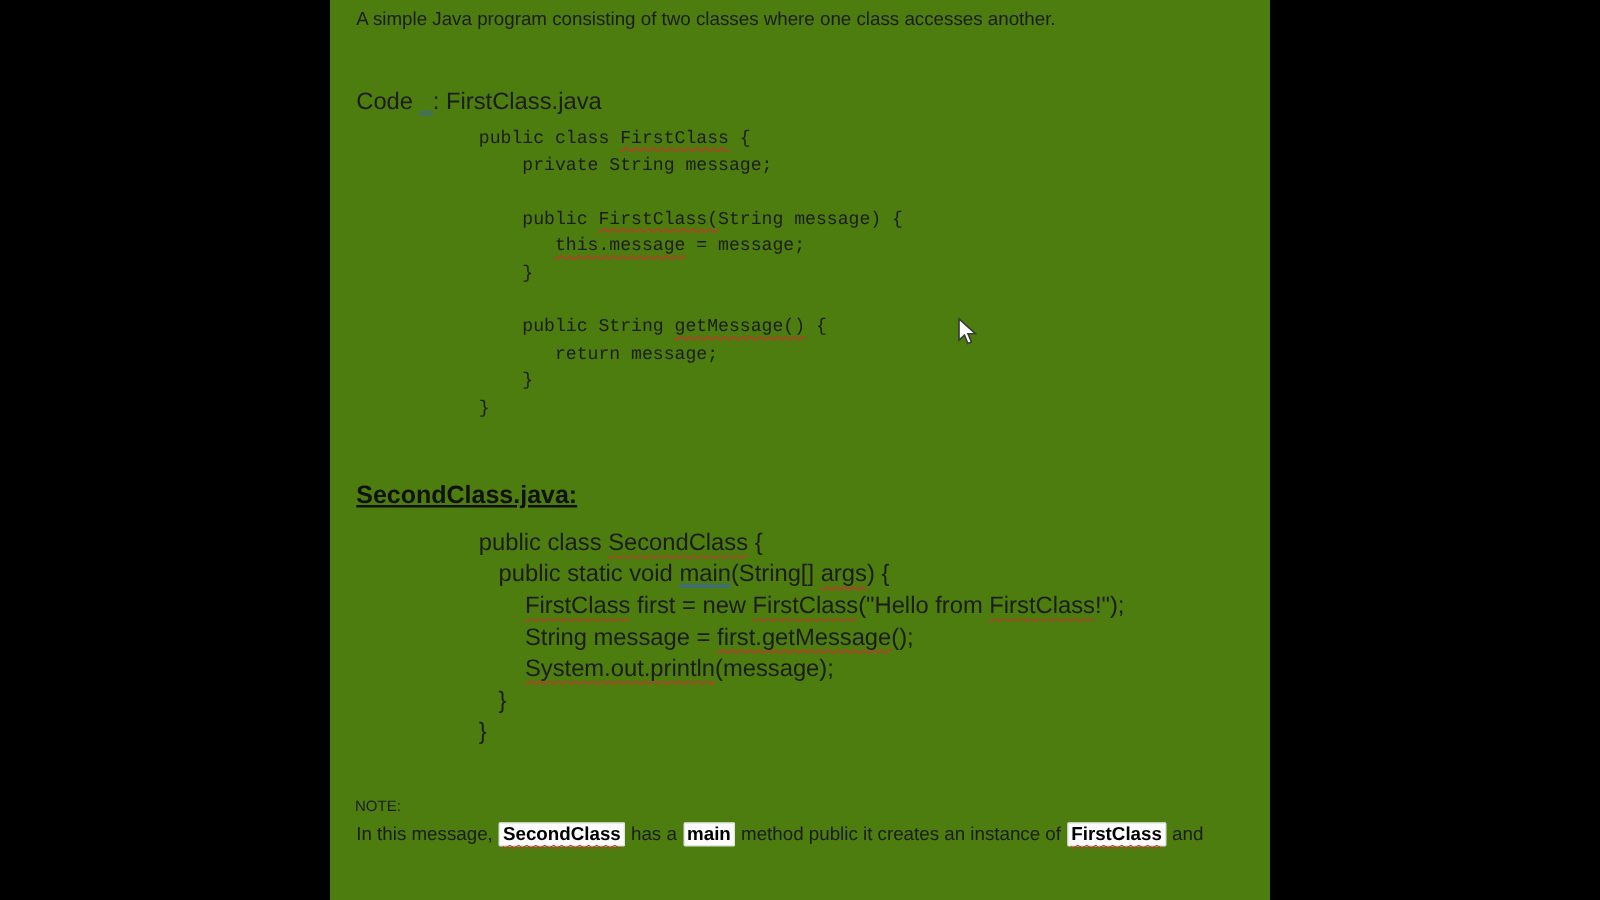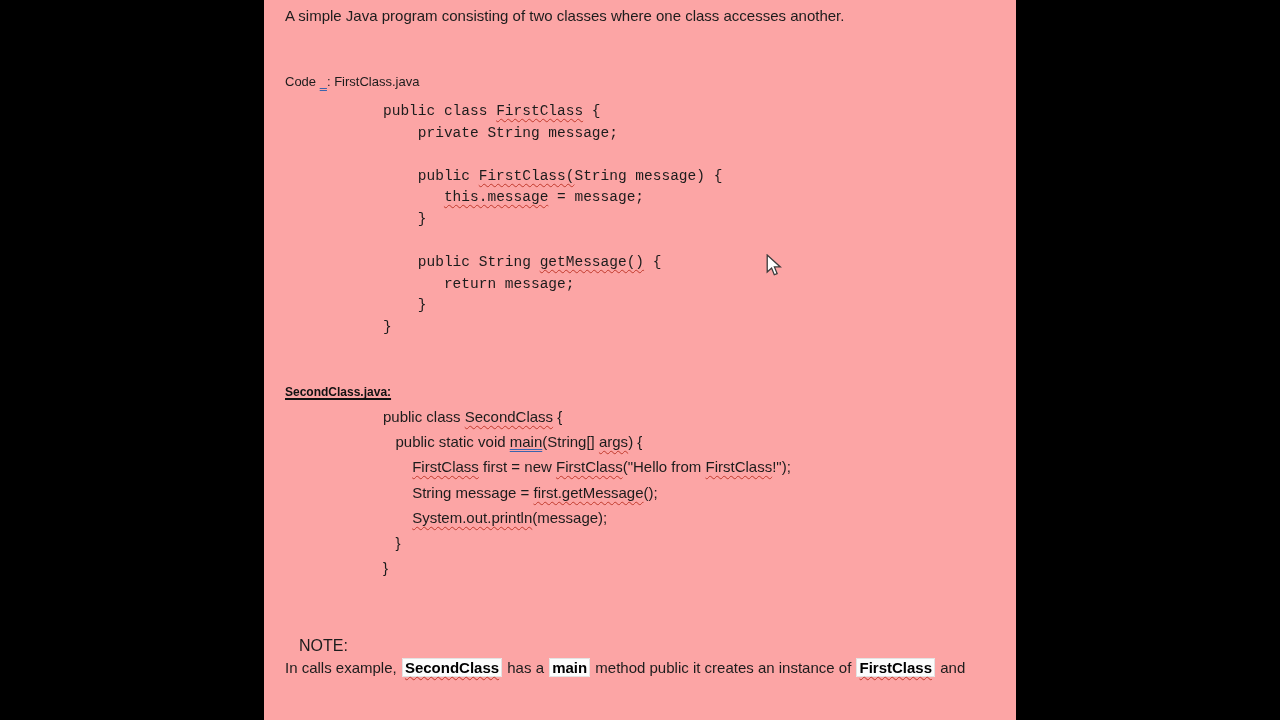--- a/index.html
+++ b/index.html
@@ -5,50 +5,50 @@
   * { margin: 0; padding: 0; box-sizing: border-box; }
   html, body { width: 1280px; height: 720px; background: #000; overflow: hidden; }
   body { position: relative; font-family: "Liberation Sans", sans-serif; }
 
   .letterbox { position: absolute; top: 0; height: 720px; background: #000; }
   .letterbox.left  { left: 0;     width: 264px; }
   .letterbox.right { left: 1016px; width: 264px; }
 
   .page {
     position: absolute; left: 264px; top: 0; width: 752px; height: 720px;
-    background: #fca5a5; color: #1c1c1c; overflow: hidden;
+    background: #4d7c0f; color: #1c1c1c; overflow: hidden;
   }
 
   .intro {
     position: absolute; left: 21px; top: 5px;
     font-size: 15px; line-height: 21px; white-space: pre;
   }
 
   .code-label {
     position: absolute; left: 21px; top: 71px;
-    font-size: 13px; line-height: 21px; white-space: pre;
+    font-size: 19px; line-height: 21px; white-space: pre;
   }
 
   .codeblock { position: absolute; white-space: pre; }
   .codeblock .line { white-space: pre; }
   .block1 { left: 119px; top: 101px; font-size: 14.5px; }
   .block1 .line { height: 21.6px; line-height: 21.6px; font-family: Liberation Mono, monospace; }
-  .block2 { left: 119px; top: 404px; font-size: 15px; }
+  .block2 { left: 119px; top: 422px; font-size: 19px; }
   .block2 .line { height: 25.2px; line-height: 25.2px; }
 
   .heading2 {
     position: absolute; left: 21px; top: 385px;
-    font-size: 12px; font-weight: 700; color: #111;
+    font-size: 20px; font-weight: 700; color: #111;
     text-decoration: underline; text-decoration-thickness: 1.5px;
     text-underline-offset: 2px;
   }
 
   .note-label {
-    position: absolute; left: 35px; top: 635px;
-    font-size: 16px; line-height: 21px;
+    position: absolute; left: 20px; top: 635px;
+    font-size: 12px; line-height: 21px;
   }
   .note {
     position: absolute; left: 21px; top: 657px; font-size: 15px;
   }
   .note .line { height: 21.3px; line-height: 21.3px; white-space: pre; }
 
   
   .sq-spell {
     text-decoration: underline; text-decoration-style: wavy;
     text-decoration-color: #c0392b; text-decoration-thickness: 1px;
@@ -81,19 +81,19 @@
 
   <div class="codeblock block1"><div class="line"><span>public class </span><span class="sq-spell">FirstClass</span><span> {</span></div><div class="line"><span>    private String message;</span></div><div class="line"></div><div class="line"><span>    public </span><span class="sq-spell">FirstClass(</span><span>String message) {</span></div><div class="line"><span>       </span><span class="sq-spell">this.message</span><span> = message;</span></div><div class="line"><span>    }</span></div><div class="line"></div><div class="line"><span>    public String </span><span class="sq-spell">getMessage()</span><span> {</span></div><div class="line"><span>       return message;</span></div><div class="line"><span>    }</span></div><div class="line"><span>}</span></div></div>
 
   <div class="heading2">SecondClass.java:</div>
 
   <div class="codeblock block2"><div class="line"><span>public class </span><span class="sq-spell">SecondClass</span><span> {</span></div><div class="line"><span>   public static void </span><span class="ul-grammar">main</span><span>(String[] </span><span class="sq-spell">args</span><span>) {</span></div><div class="line"><span>       </span><span class="sq-spell">FirstClass</span><span> first = new </span><span class="sq-spell">FirstClass</span><span>("Hello from </span><span class="sq-spell">FirstClass</span><span>!");</span></div><div class="line"><span>       String message = </span><span class="sq-spell">first.getMessage</span><span>();</span></div><div class="line"><span>       </span><span class="sq-spell">System.out.println</span><span>(message);</span></div><div class="line"><span>   }</span></div><div class="line"><span>}</span></div></div>
 
   <div class="note-label">NOTE:</div>
 
   <div class="note">
-      <div class="line"><span>In calls example, </span><span class="sq-spell term">SecondClass</span><span> has a </span><span class="term">main</span><span> method public it creates an instance of </span><span class="sq-spell term">FirstClass</span><span> and</span></div>
+      <div class="line"><span>In this message, </span><span class="sq-spell term">SecondClass</span><span> has a </span><span class="term">main</span><span> method public it creates an instance of </span><span class="sq-spell term">FirstClass</span><span> and</span></div>
     </div>
 </div>
 
 <svg class="cursor" viewBox="0 0 12.5 19.5" width="16" height="23">
   <path d="M0.5 0.9 L0.5 15.3 L4.2 11.9 L6.5 17.6 L8.9 16.6 L6.6 11 L11.6 11 Z" fill="#ffffff" stroke="#3b3b3b" stroke-width="1.1" stroke-linejoin="miter"></path>
 </svg>
 
 </body></html>

